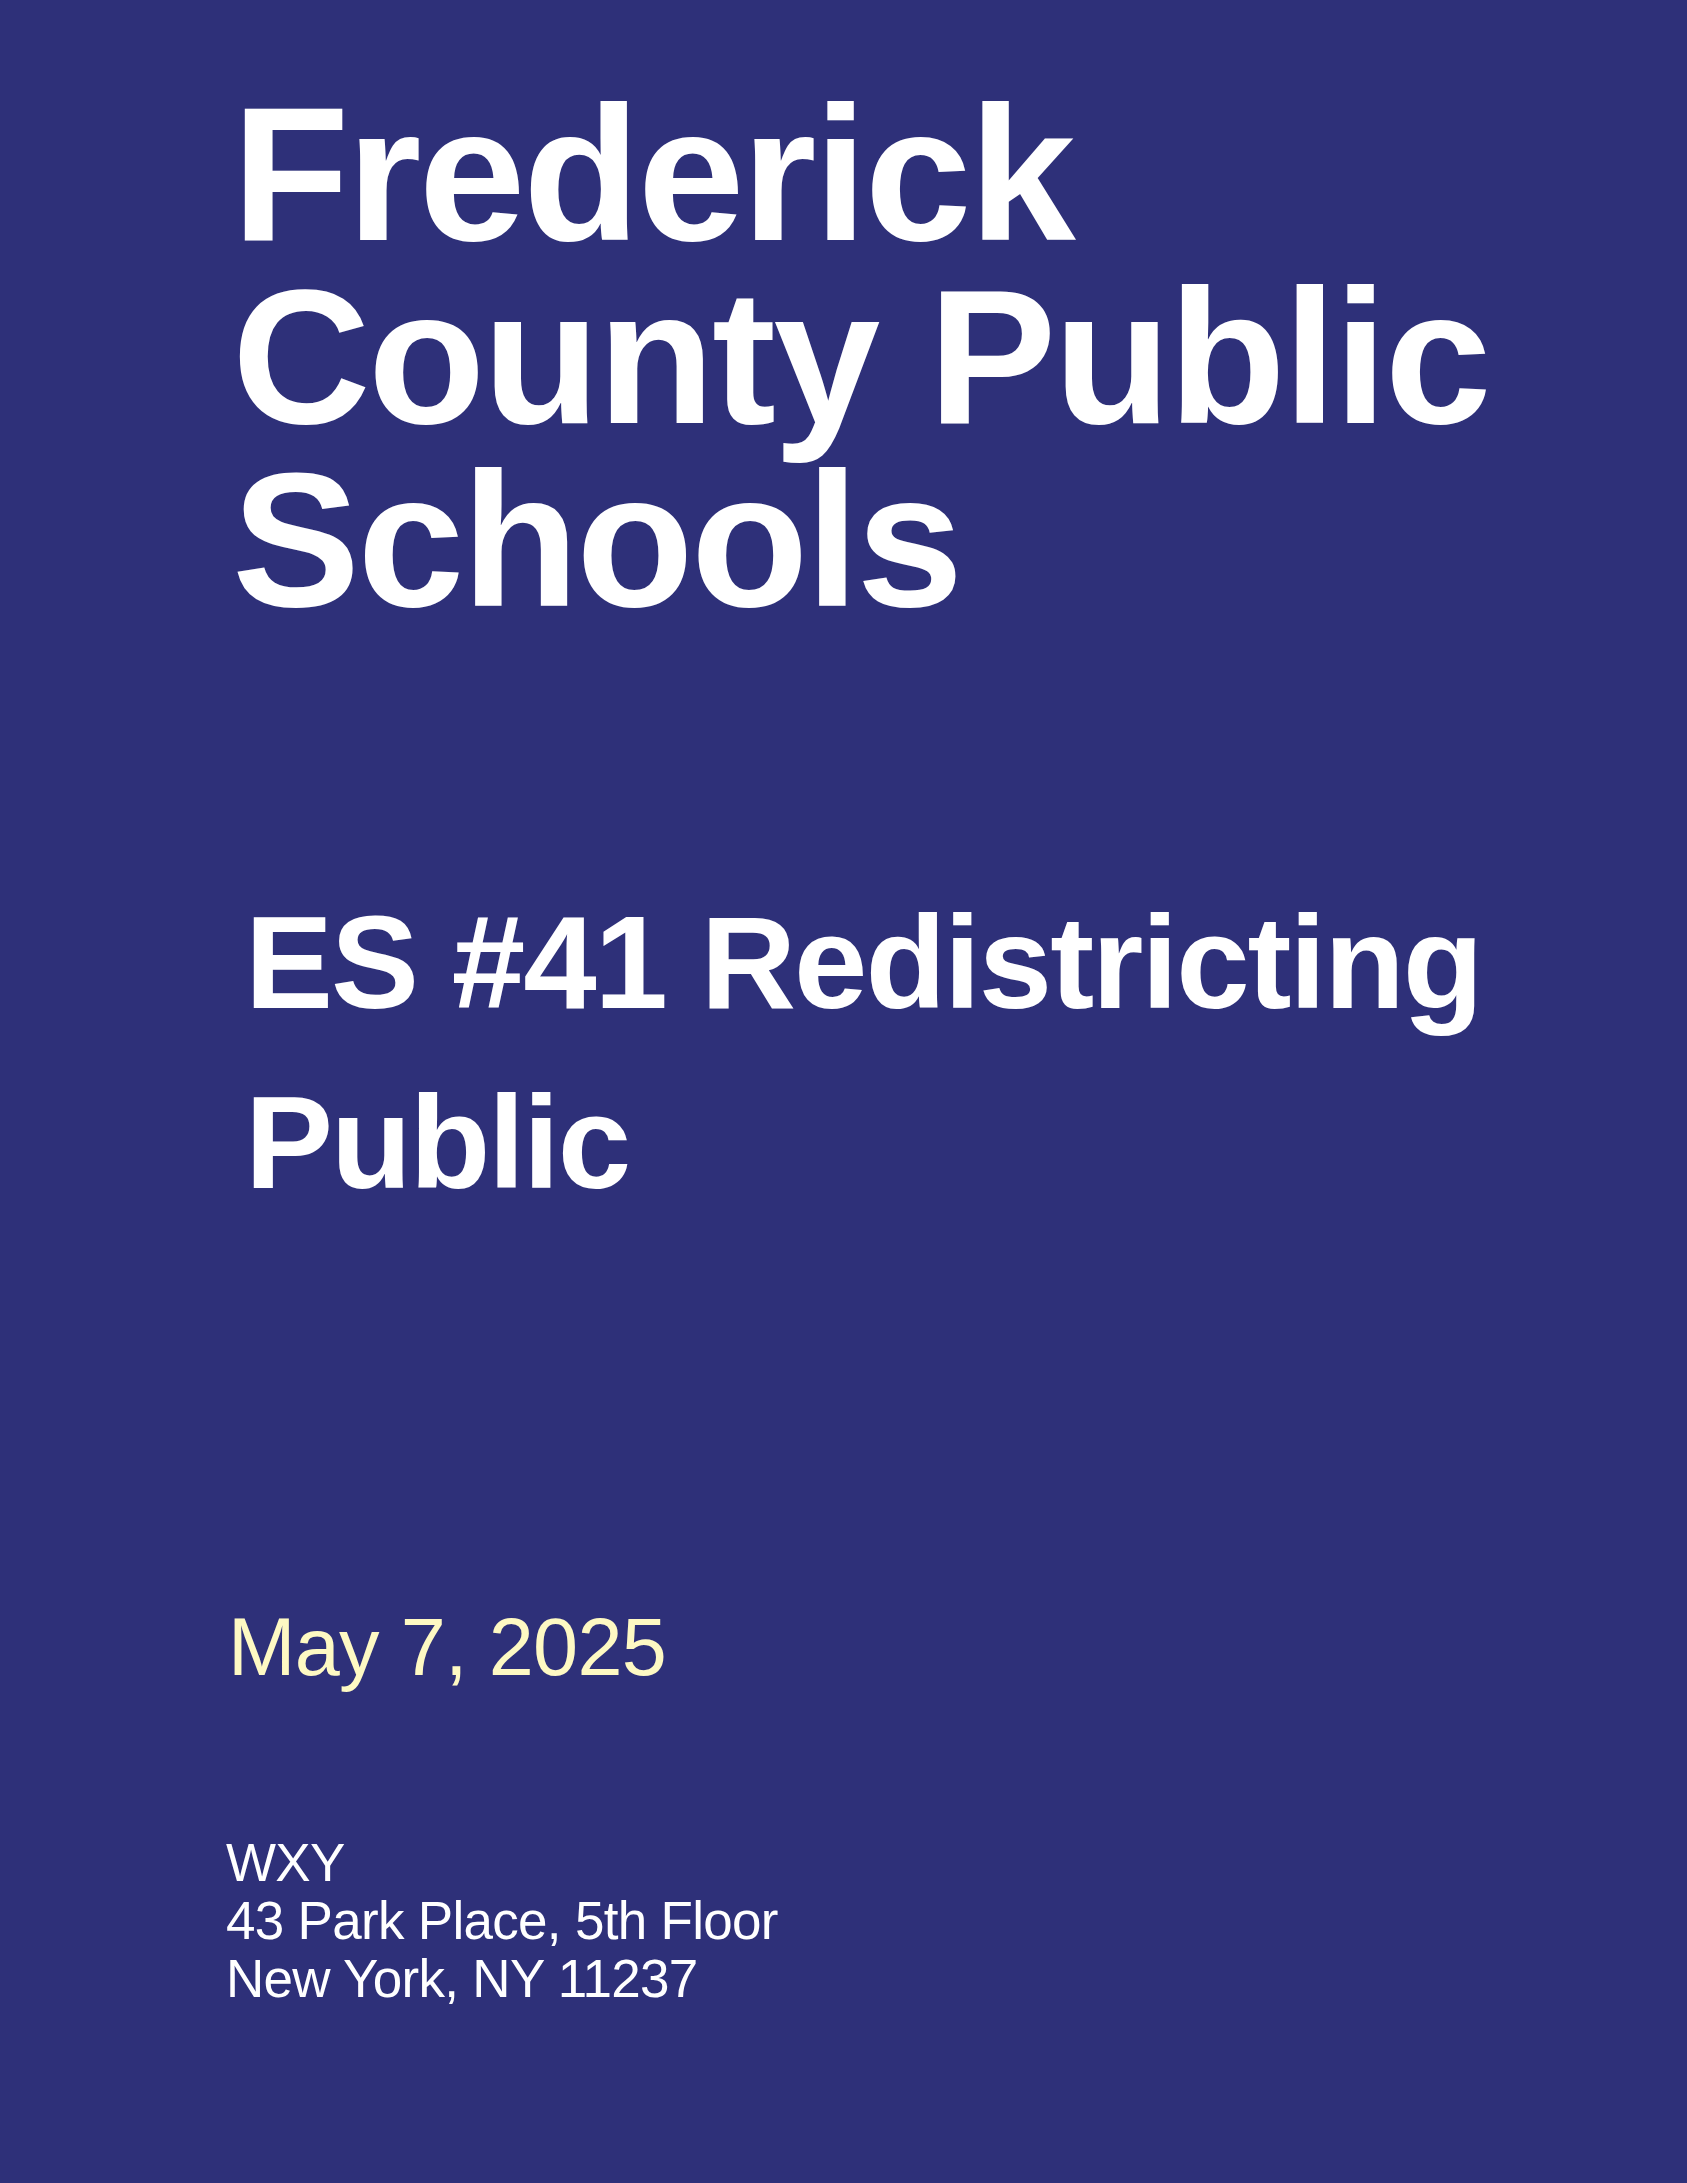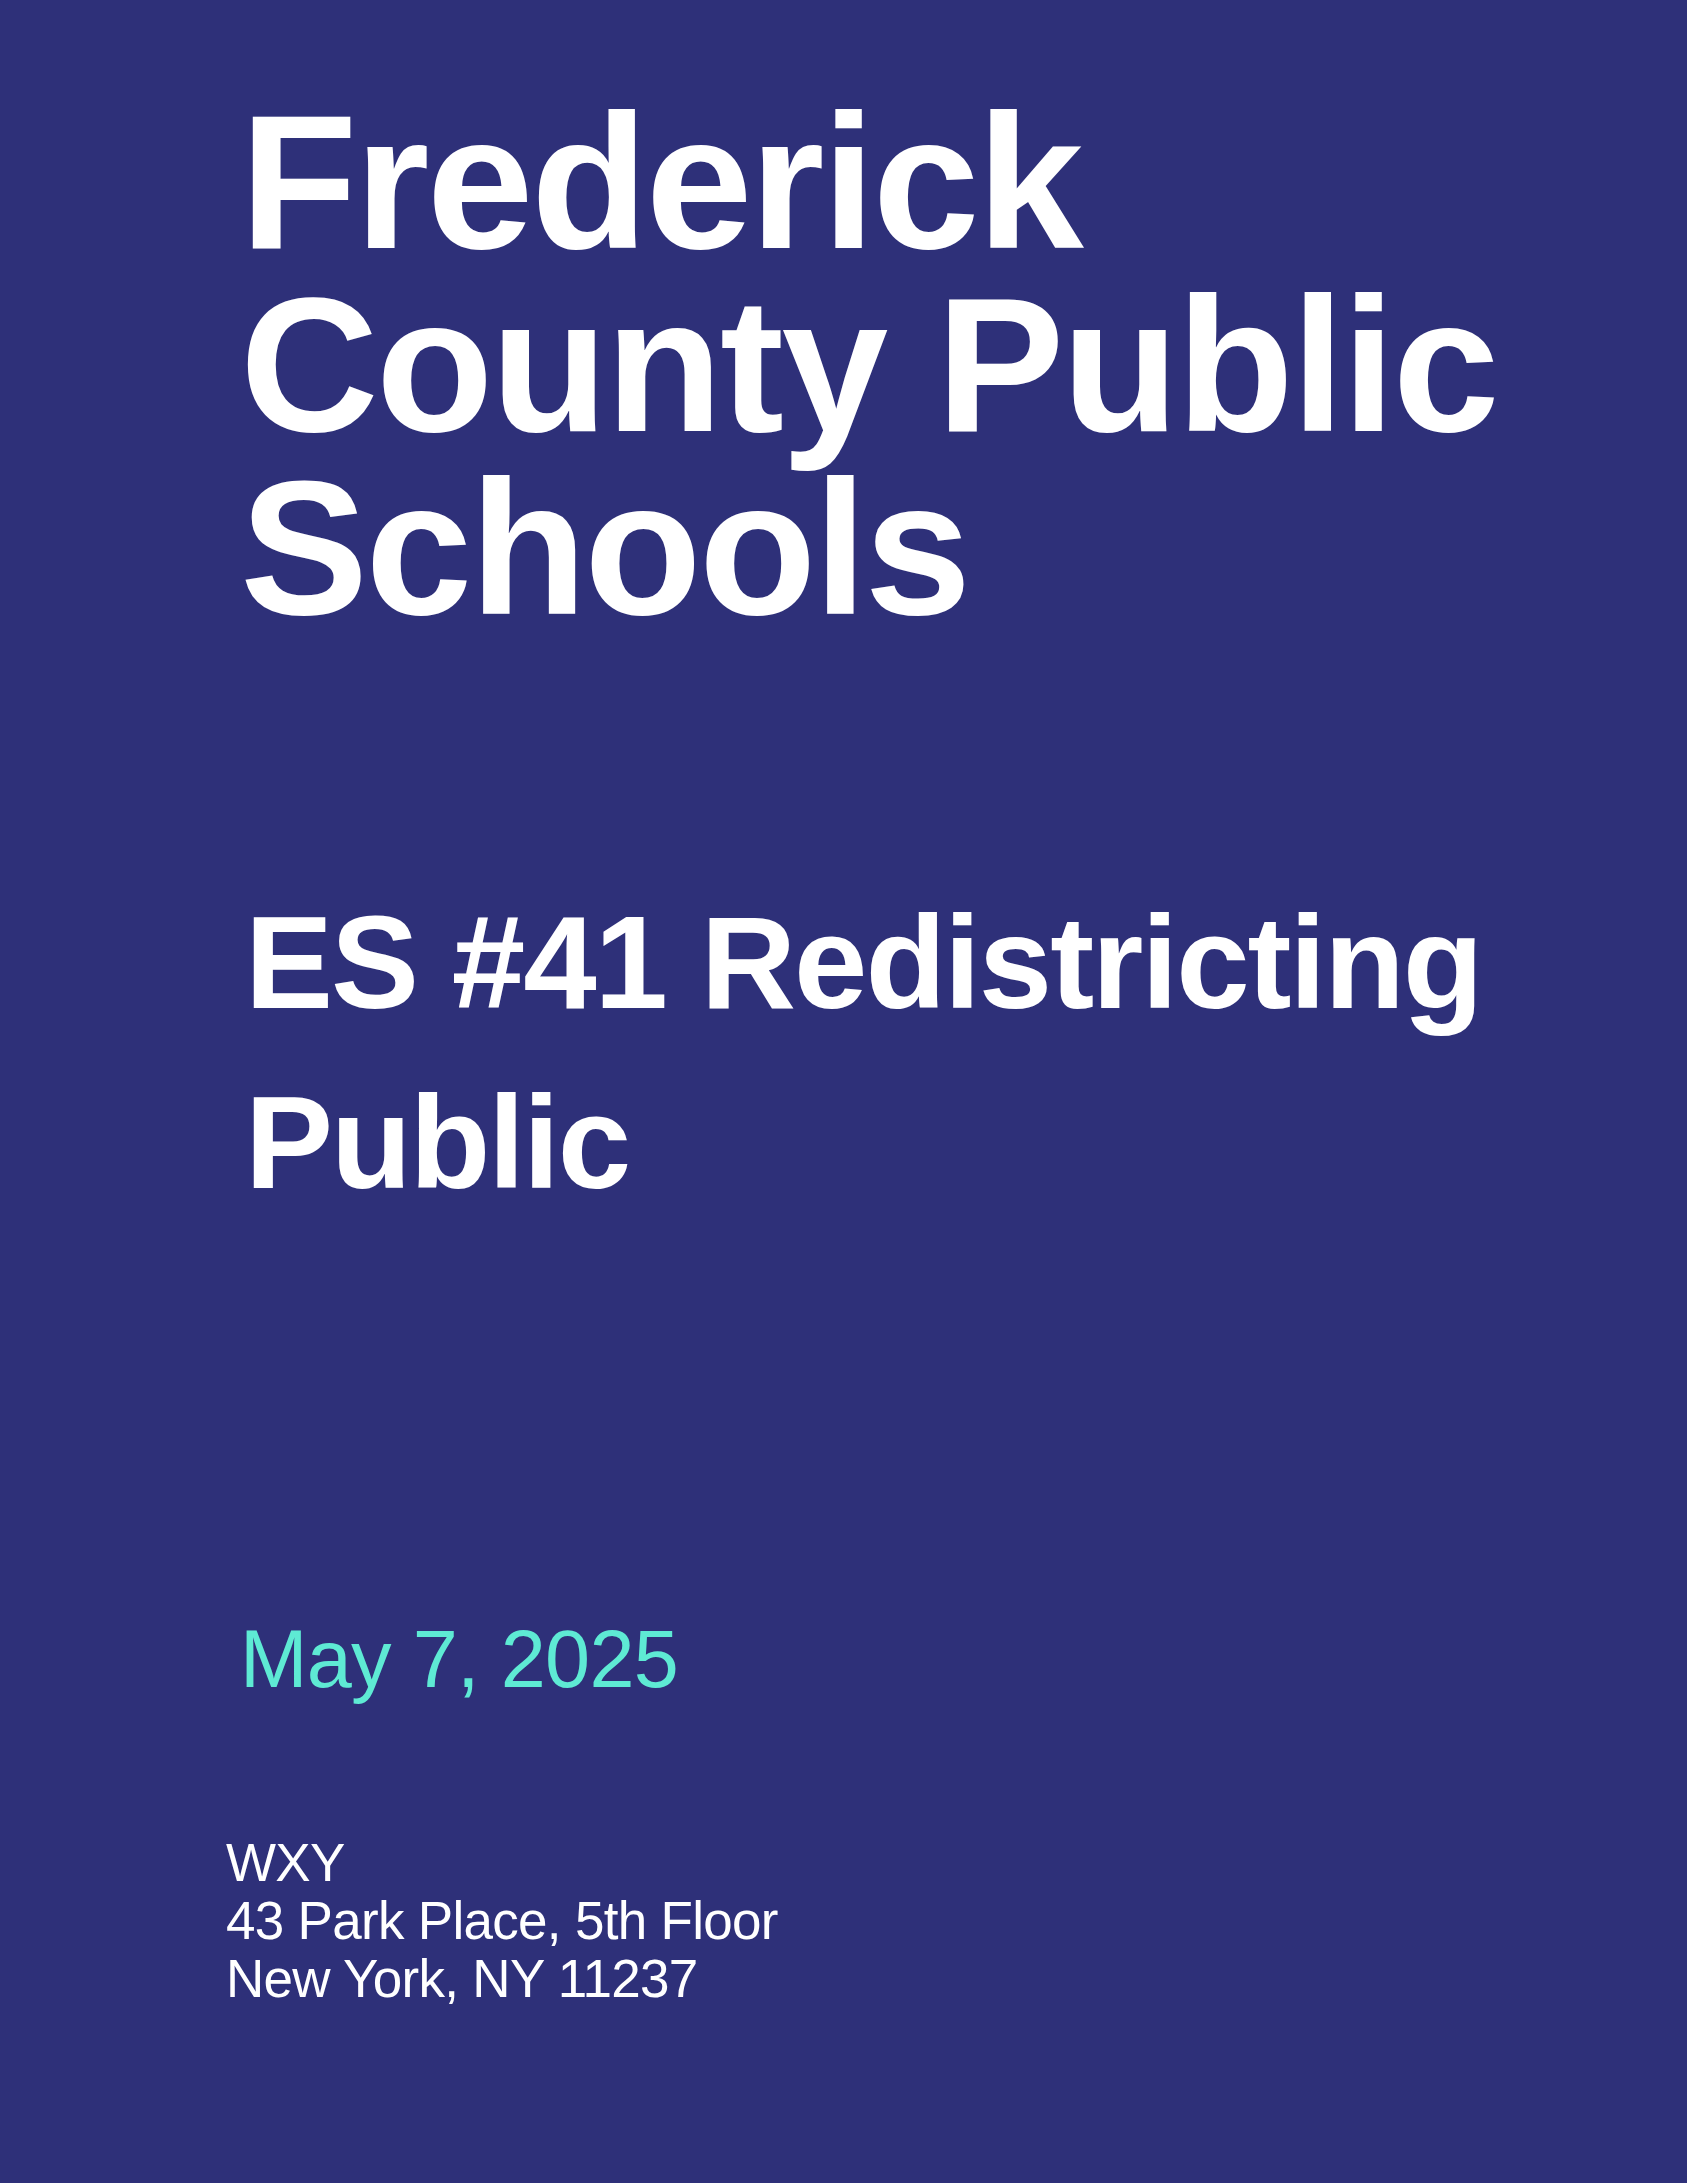--- a/index.html
+++ b/index.html
@@ -17,21 +17,21 @@
     }
     .cover {
       position: absolute;
       inset: 0;
       background: var(--bg, #2e3079);
     }
     .org-title {
       position: absolute;
       left: 228px;
       top: 78px;
-      margin: 12px;
+      margin: 4px;
       font-weight: 700;
       font-size: 192px;
       line-height: 183px;
       letter-spacing: -2.6px;
       color: #ffffff;
     }
     .org-title span {
       display: block;
       white-space: nowrap;
     }
@@ -47,26 +47,26 @@
       color: #ffffff;
     }
     .report-title span {
       display: block;
       white-space: nowrap;
     }
     .report-date {
       position: absolute;
       left: 228px;
       top: 1601px;
-      margin: 12px;
+      margin: 0;
       font-weight: 400;
       font-size: 81px;
       line-height: 93px;
       letter-spacing: -0.7px;
-      color: #5eead4;
+      color: #fef9c3;
       white-space: nowrap;
     }
     .address {
       position: absolute;
       left: 226px;
       top: 1834px;
       margin: 0;
       font-weight: 400;
       font-size: 53px;
       line-height: 58px;

